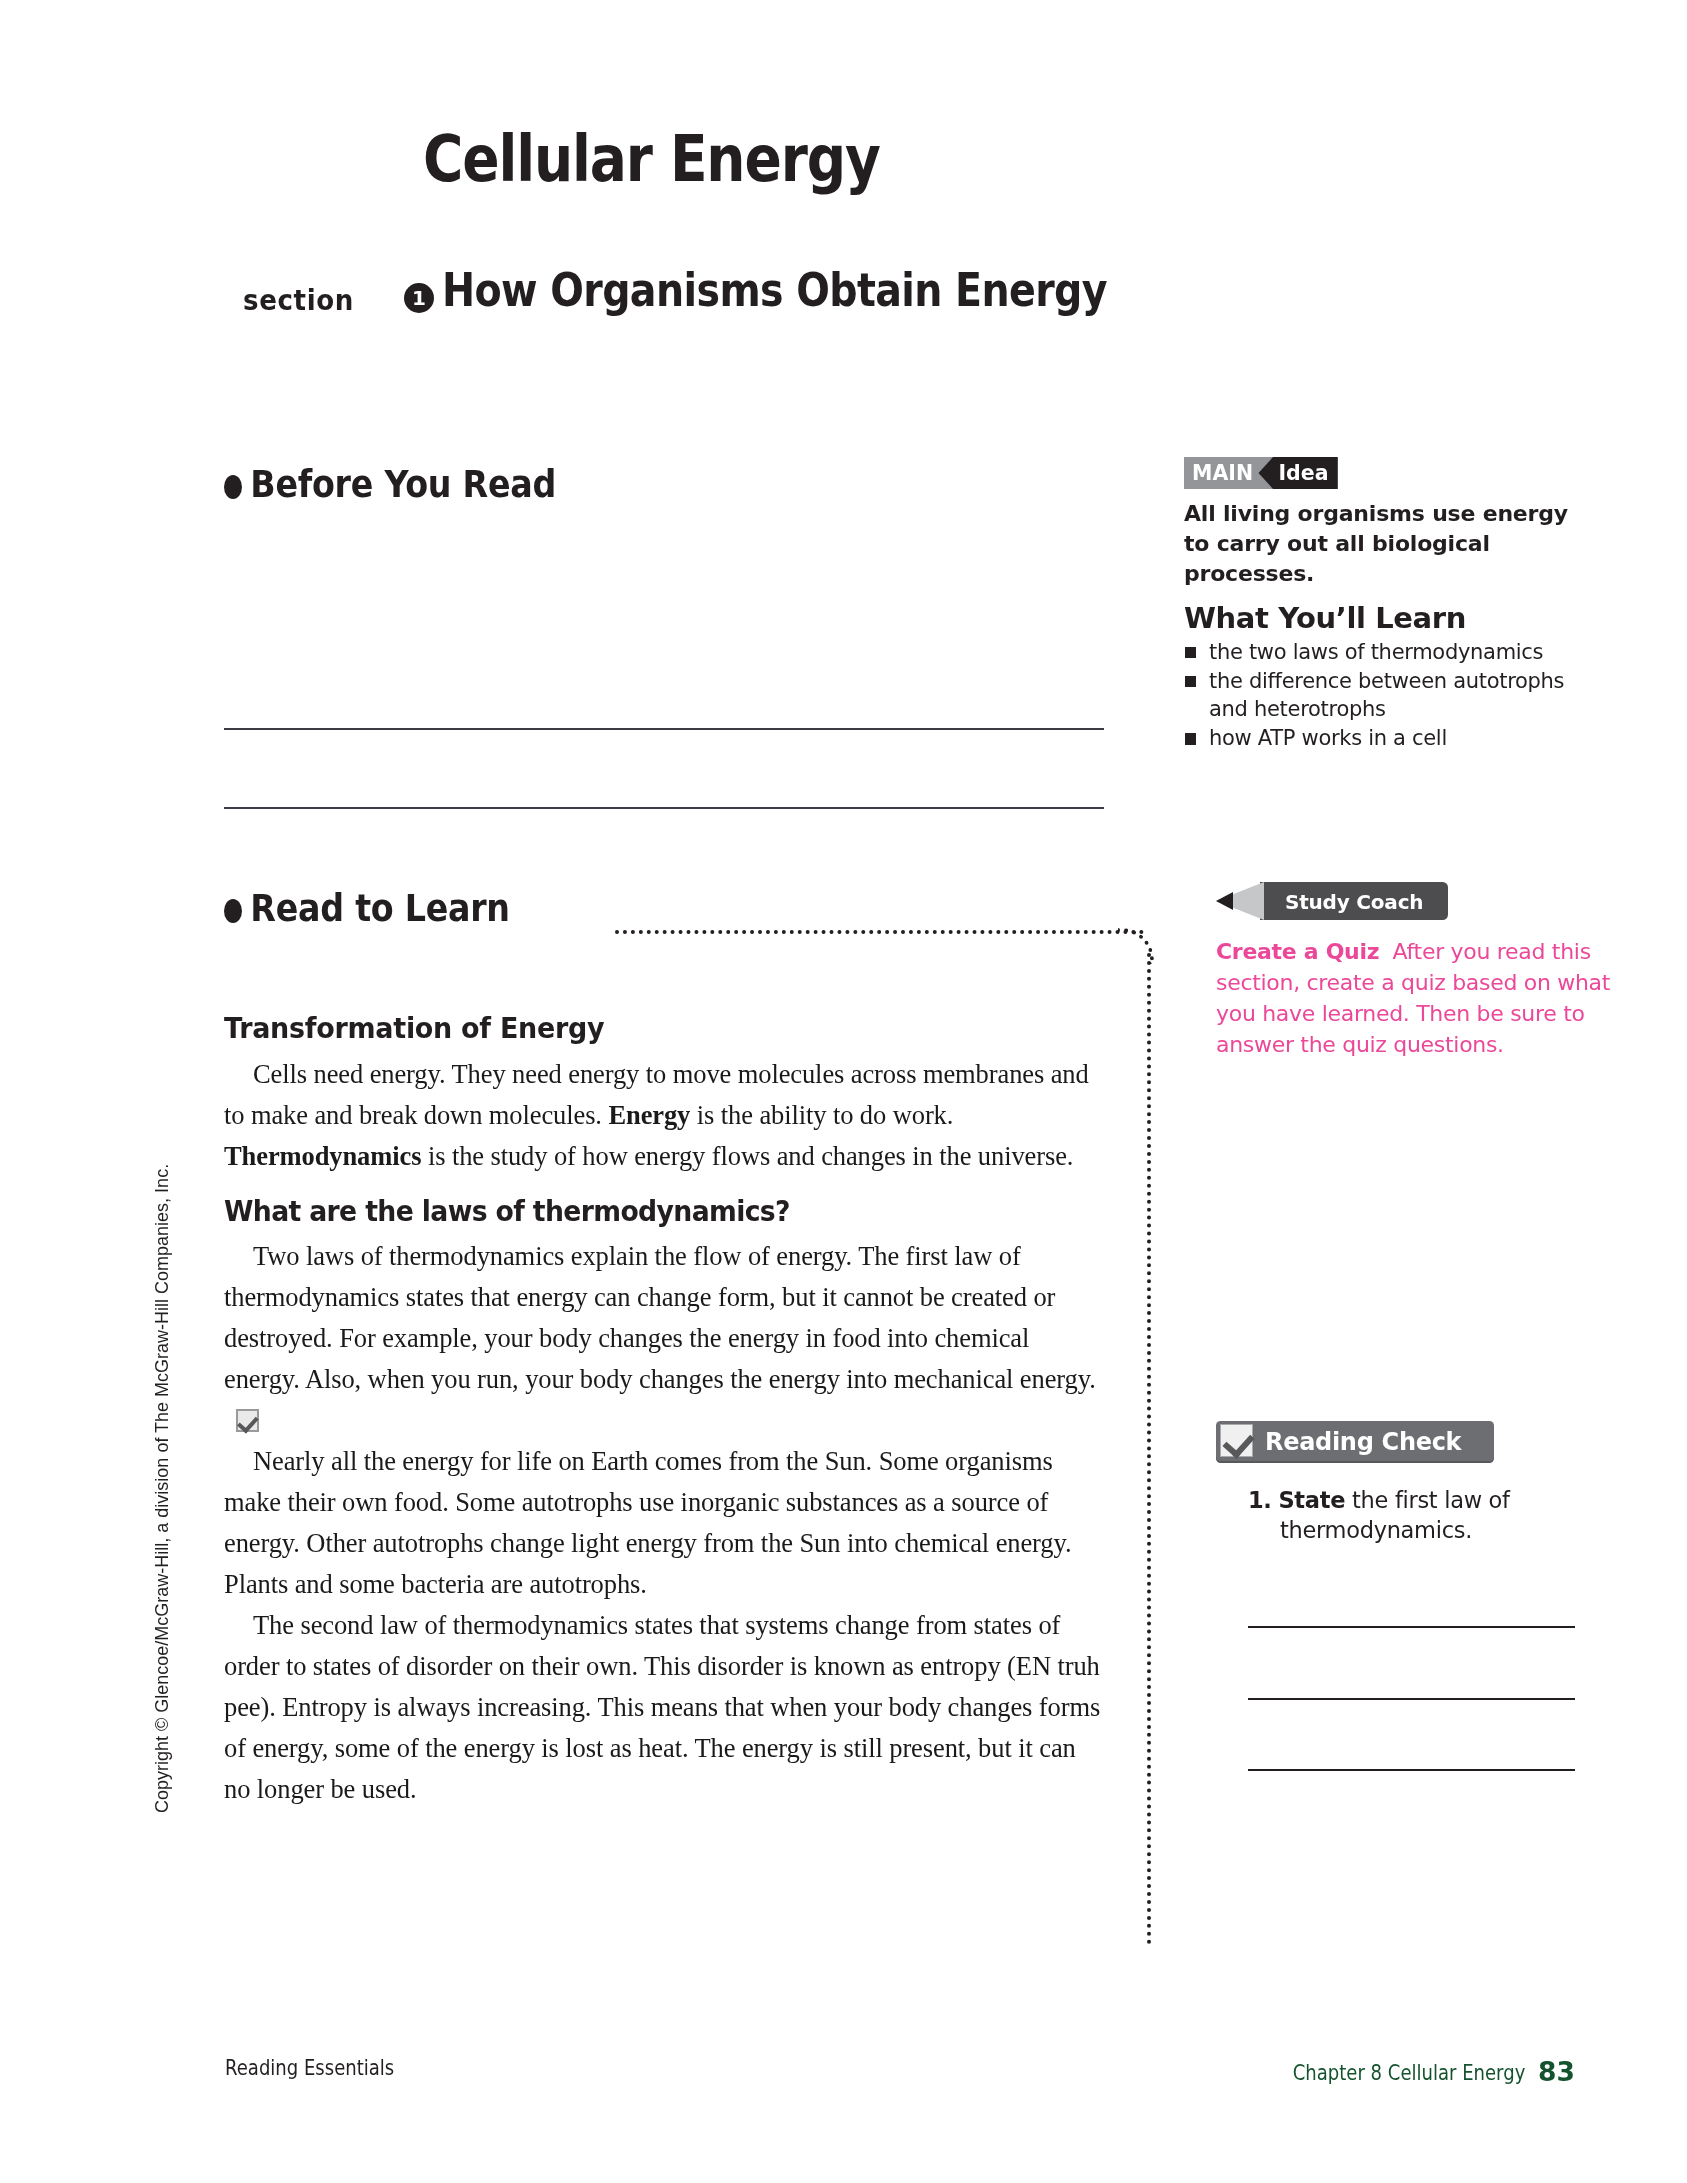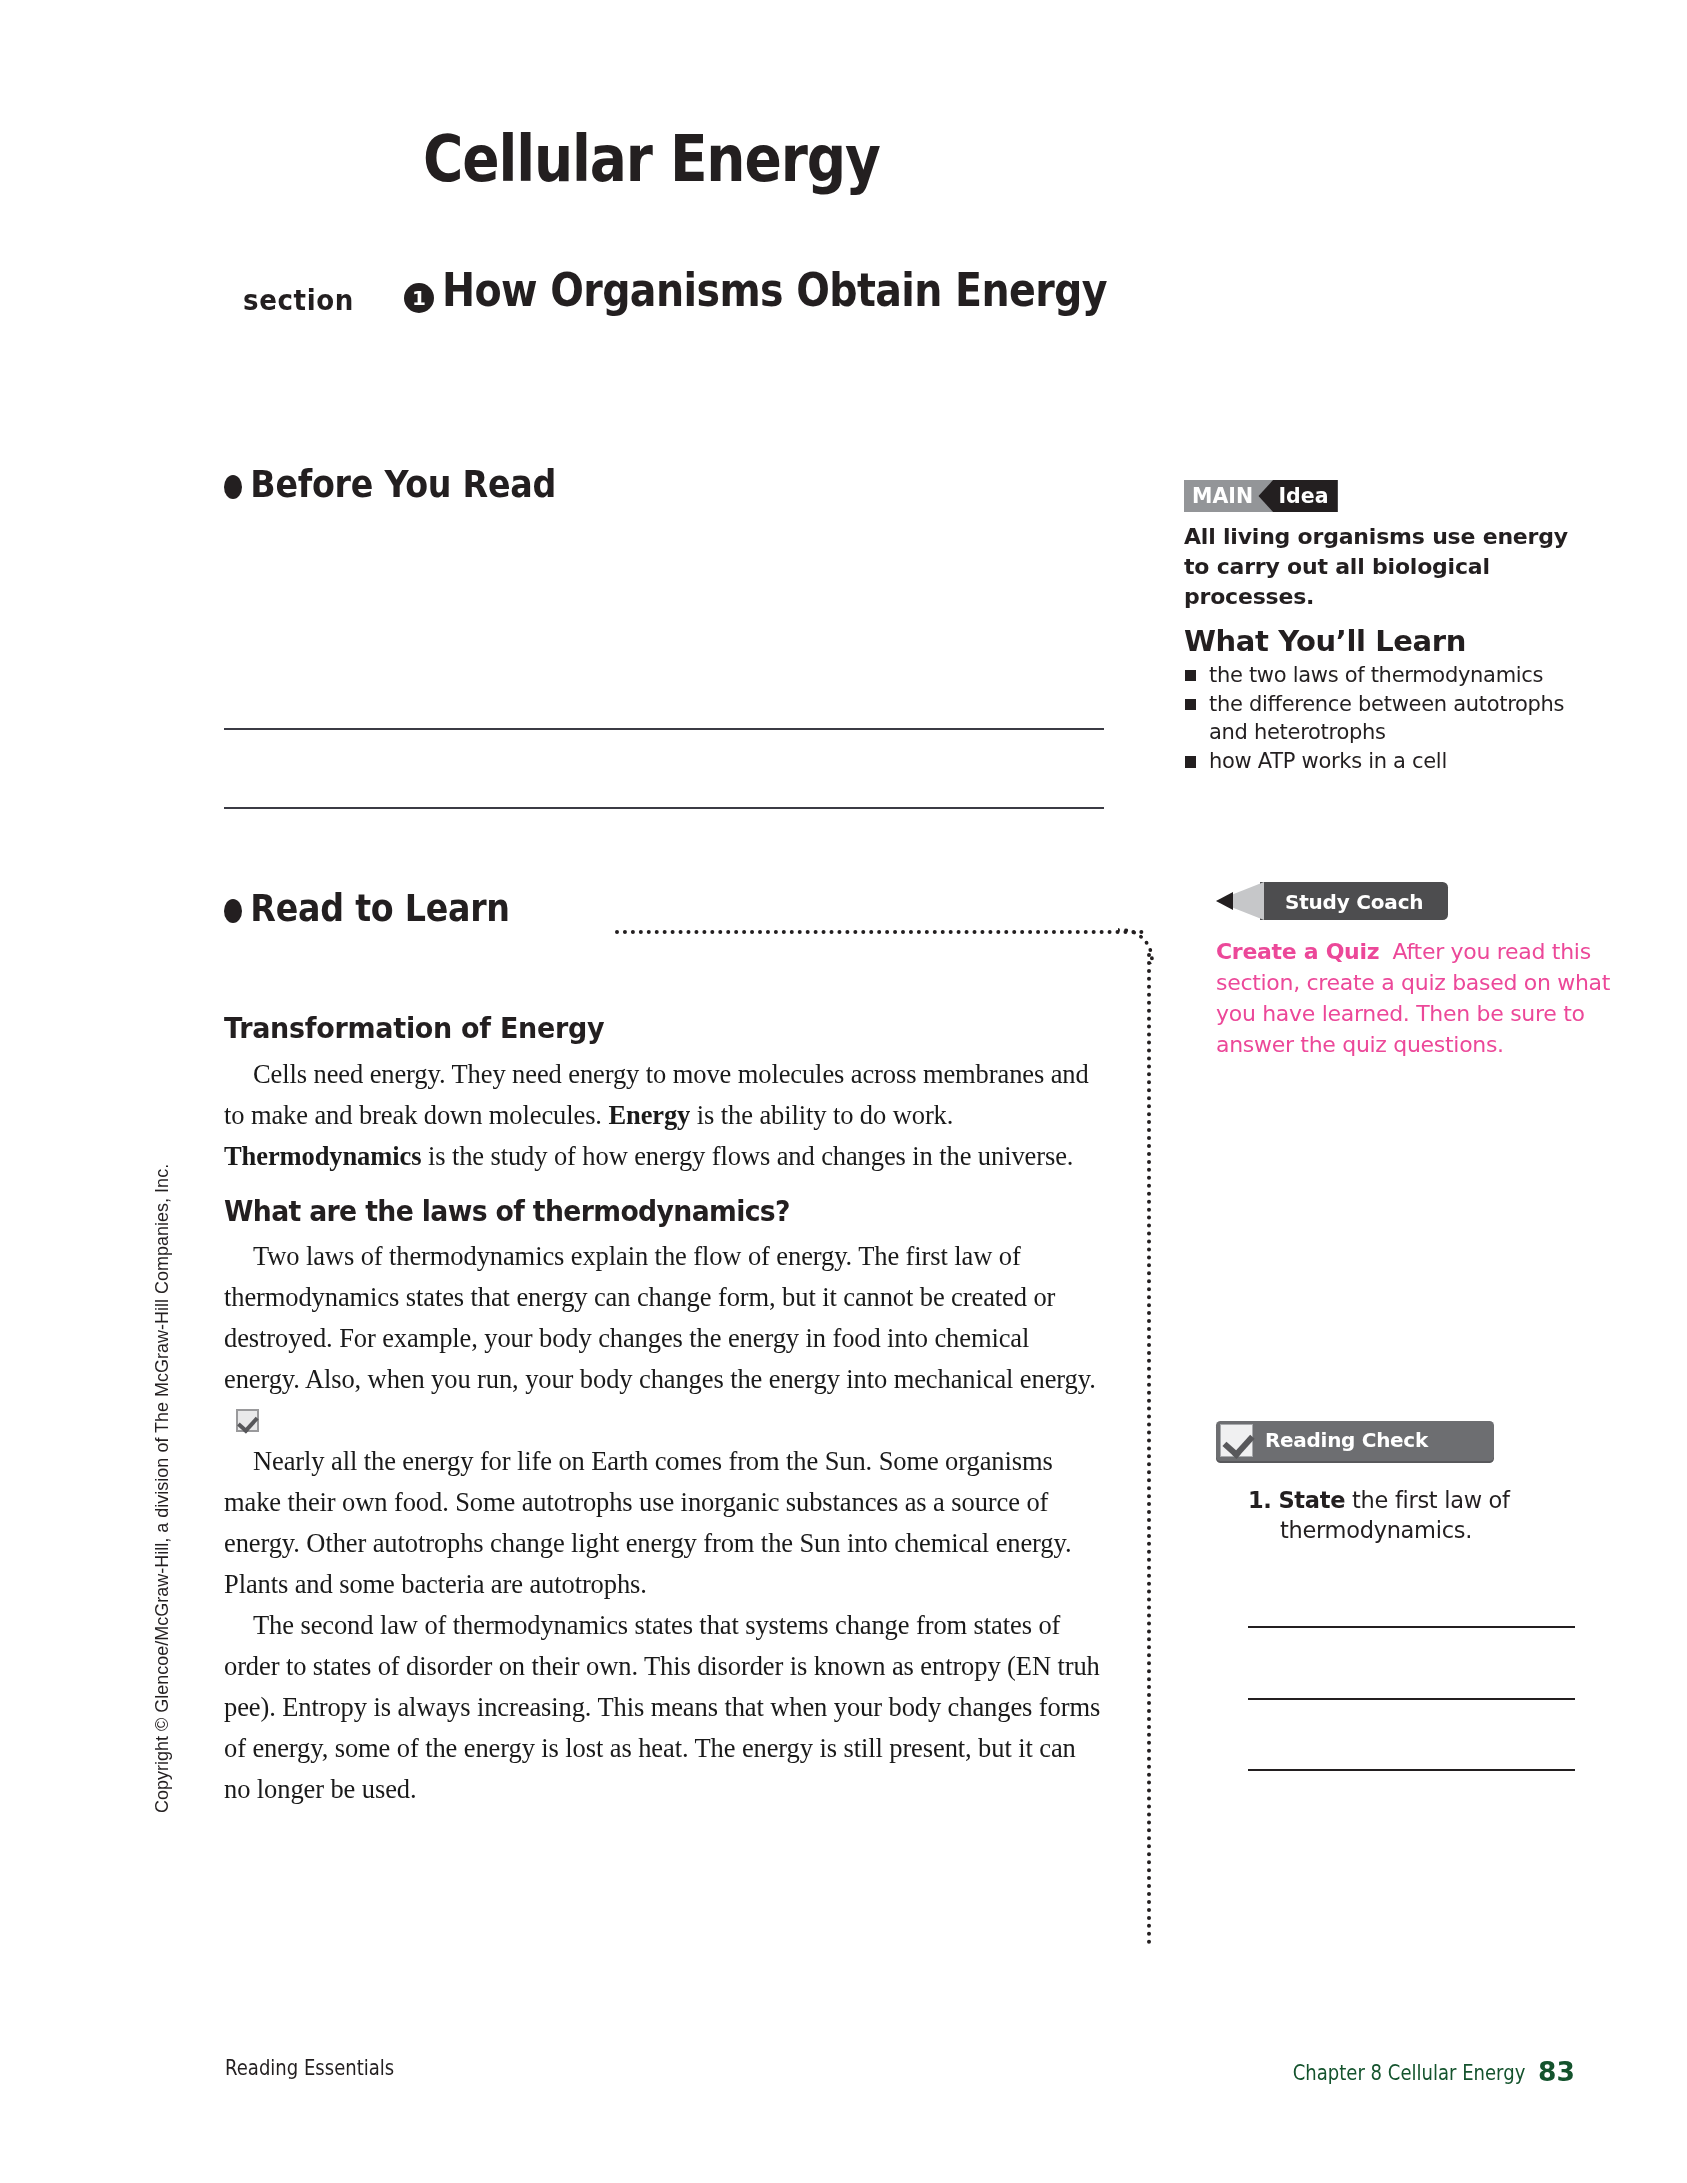--- a/index.html
+++ b/index.html
@@ -425,21 +425,21 @@
     border: solid #58585b;
     border-width: 0 6px 6px 0;
     transform: rotate(42deg);
   }
   .rc-label {
     position: absolute;
     left: 49px;
     top: 6.6px;
     color: #ffffff;
     font-family: "DejaVu Sans", sans-serif;
-    font-size: 20px;
+    font-size: 24px;
     font-weight: 700;
     letter-spacing: -0.3px;
   }
 
   .rc-q {
     font-family: "DejaVu Sans", sans-serif;
     font-size: 22.5px;
     line-height: 30px;
     color: #231f20;
     margin: 24px 0 0 0;
@@ -539,21 +539,21 @@
 
     <h3 class="minihead" style="margin-top:17px;">What are the laws of thermodynamics?</h3>
 
     <p class="body-p" style="margin-top:8px;"><span>Two laws of thermodynamics explain the flow of energy. The first law of thermodynamics states that energy can change form, but it cannot be created or destroyed. For example, your body changes the energy in food into chemical energy. Also, when you run, your body changes the energy into mechanical energy.</span><span class="chk-inline"></span></p>
 
     <p class="body-p">Nearly all the energy for life on Earth comes from the Sun. Some organisms make their own food. Some autotrophs use inorganic substances as a source of energy. Other autotrophs change light energy from the Sun into chemical energy. Plants and some bacteria are autotrophs.</p>
 
     <p class="body-p">The second law of thermodynamics states that systems change from states of order to states of disorder on their own. This disorder is known as entropy (EN truh pee). Entropy is always increasing. This means that when your body changes forms of energy, some of the energy is lost as heat. The energy is still present, but it can no longer be used.</p>
   </div>
 
-  <div class="rail" style="top:480px;">
+  <div class="rail" style="top:457px;">
     <div class="main-idea-badge">
       <span class="mi-main">MAIN</span><span class="mi-idea">Idea</span>
     </div>
     <p class="rail-statement">All living organisms use energy to carry out all biological processes.</p>
     <h3 class="rail-h">What You’ll Learn</h3>
     <ul class="rail-ul">
       <li>the two laws of thermodynamics</li>
       <li>the difference between autotrophs and heterotrophs</li>
       <li>how ATP works in a cell</li>
     </ul>

